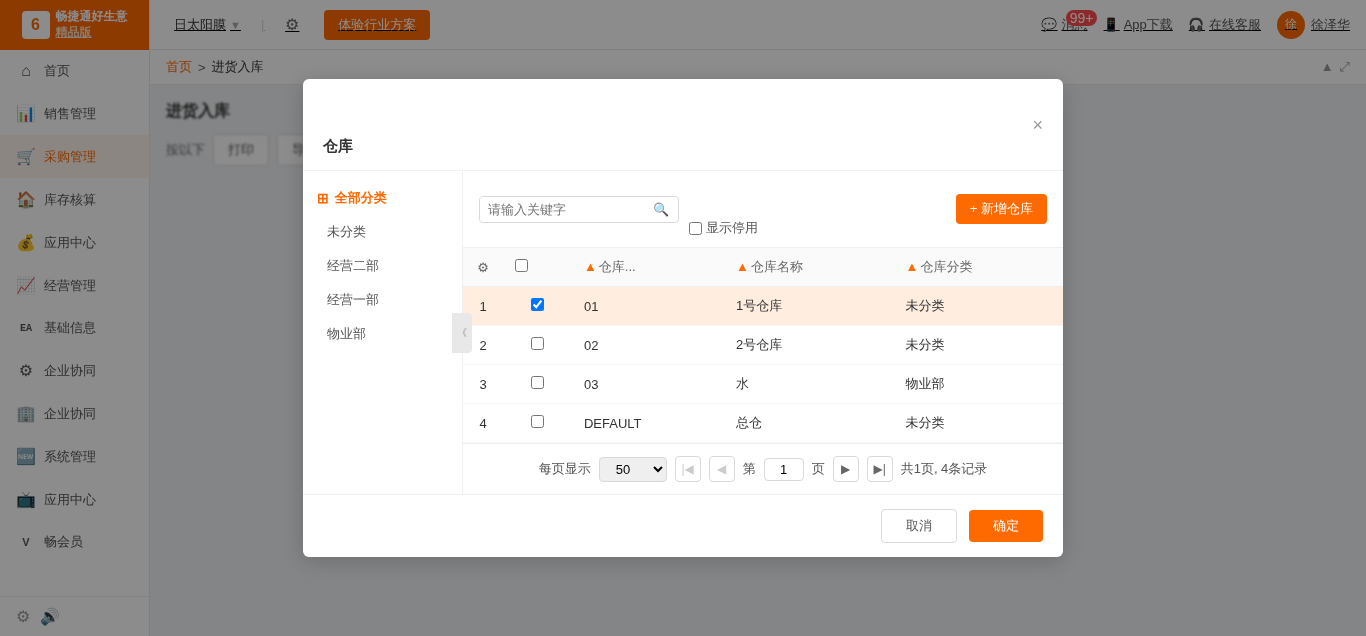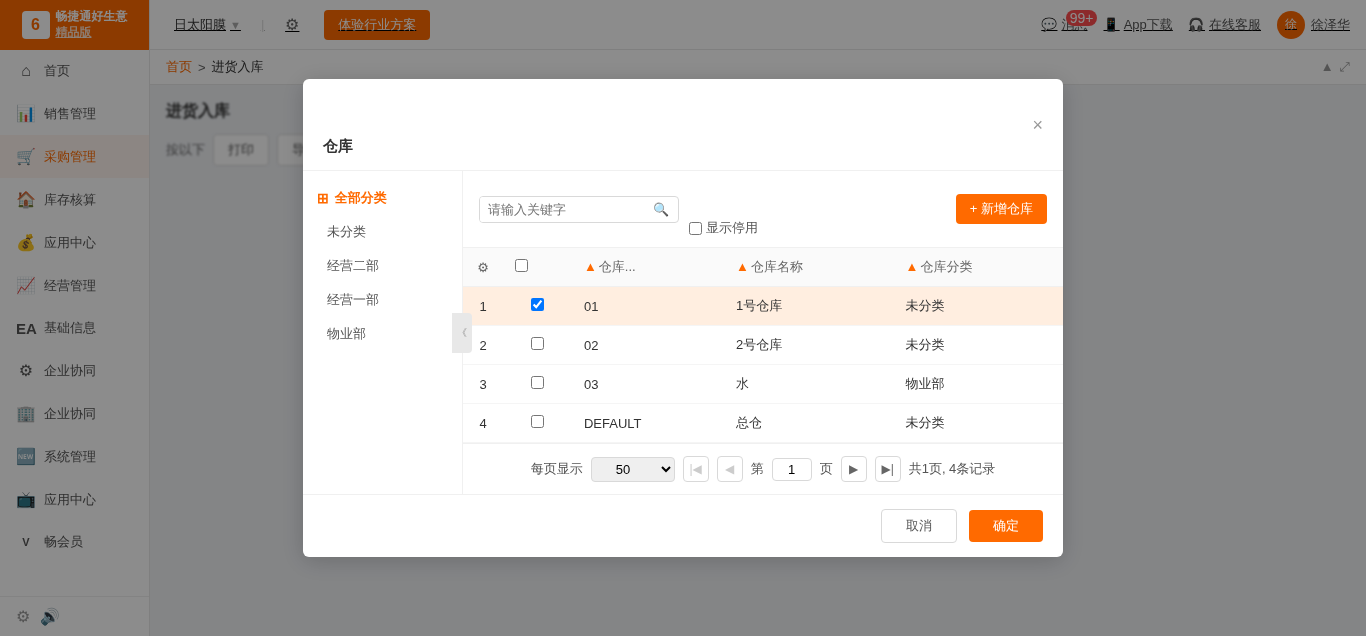--- a/index.html
+++ b/index.html
@@ -371,21 +371,21 @@
       justify-content: center;
       padding: 12px 16px;
       gap: 8px;
       border-top: 1px solid #f0f0f0;
       font-size: 13px;
       color: #555;
     }
     .pagination select {
       border: 1px solid #d9d9d9;
       border-radius: 4px;
-      padding: 3px 20px;
+      padding: 3px 12px;
       font-size: 13px;
     }
     .page-nav {
       width: 26px; height: 26px;
       display: flex; align-items: center; justify-content: center;
       border: 1px solid #d9d9d9;
       border-radius: 4px;
       cursor: pointer;
       color: #666;
       font-size: 12px;
@@ -460,21 +460,21 @@
   </div>
   <div class="sidebar-item">
     <span class="si-icon">💰</span>
     <span>应用中心</span>
   </div>
   <div class="sidebar-item">
     <span class="si-icon">📈</span>
     <span>经营管理</span>
   </div>
   <div class="sidebar-item">
-    <span class="si-icon" style="font-size:15px;font-weight:bold;">EA</span>
+    <span class="si-icon" style="font-size:10px;font-weight:bold;font-family:Liberation Mono, monospace;">EA</span>
     <span>基础信息</span>
   </div>
   <div class="sidebar-item">
     <span class="si-icon">⚙</span>
     <span>企业协同</span>
   </div>
   <div class="sidebar-item">
     <span class="si-icon">🏢</span>
     <span>企业协同</span>
   </div>

